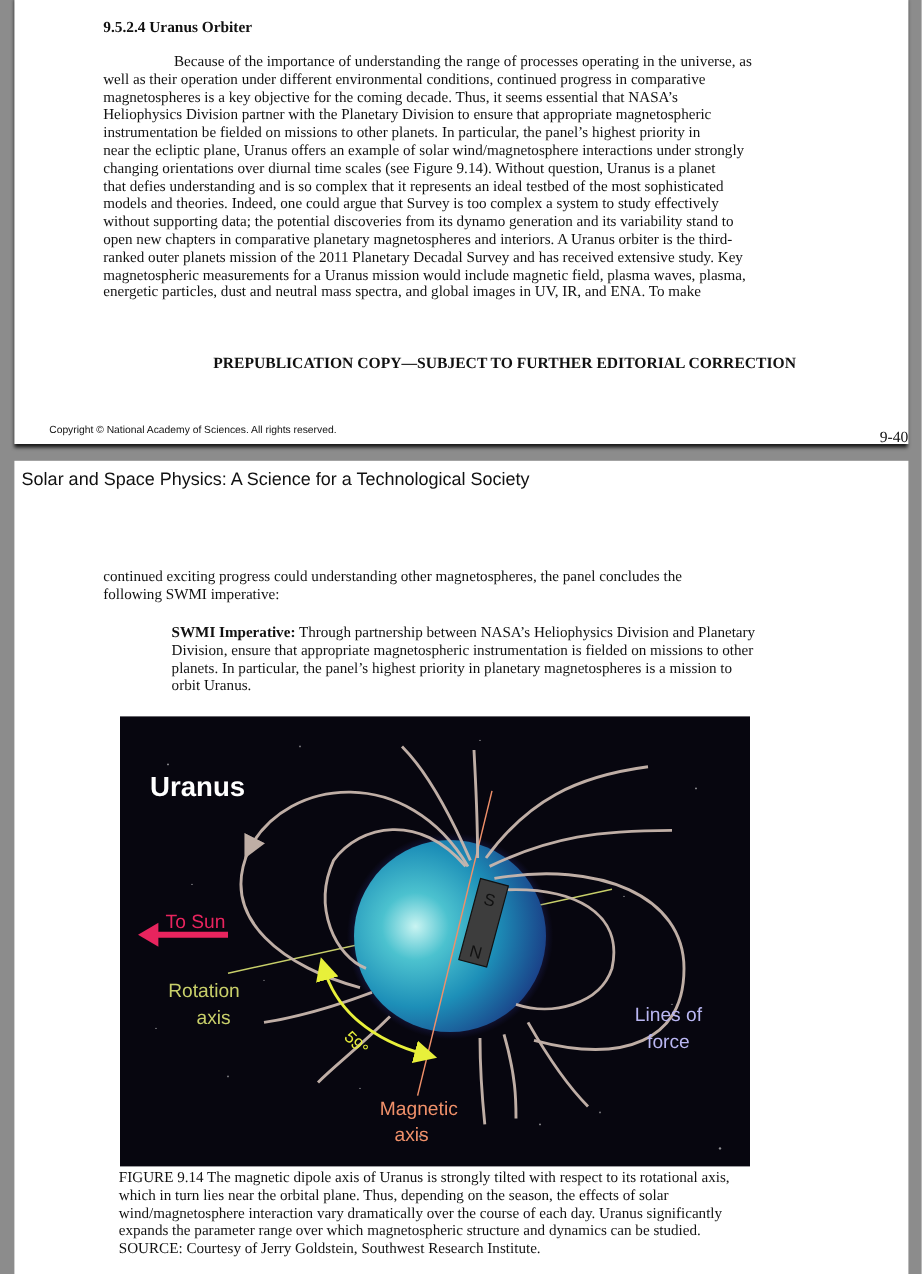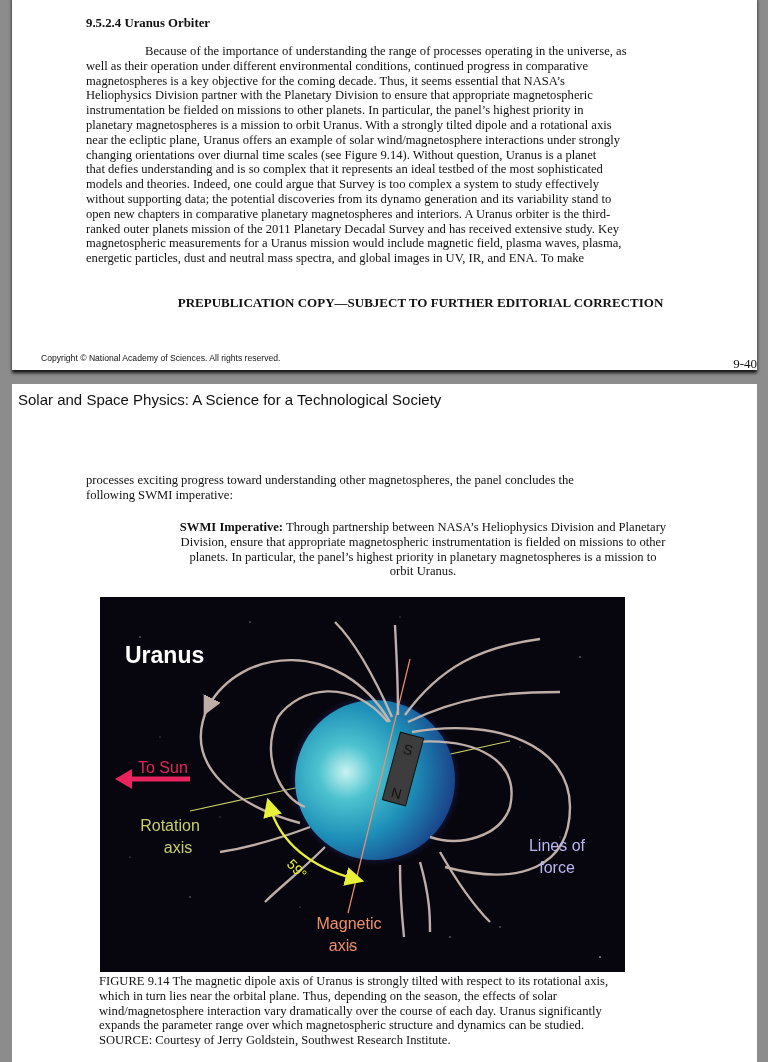--- a/index.html
+++ b/index.html
@@ -16,56 +16,55 @@
   .serif { font-family: "Liberation Serif", serif; font-size: 12.6px; line-height: 14.8px; }
   .sans { font-family: "Liberation Sans", sans-serif; }
   .heading { position: absolute; left: 74px; top: 20px; font-weight: bold; font-size: 12.8px; }
   .para { position: absolute; left: 74px; width: 600px; text-align: left; }
   .para .line { display: block; white-space: nowrap; }
   .indent { padding-left: 59px; }
   .prepub { position: absolute; left: 0; width: 745px; top: 300px; text-align: center; font-weight: bold; font-size: 13px; padding-left: 36px; }
   .pagenum { position: absolute; left: 0; width: 745px; top: 315px; text-align: right; font-size: 13px; margin-top: 46px; }
   .copyright { position: absolute; left: 0; width: 745px; top: 357px; font-size: 8.6px; margin-left: 29px; }
   .running { position: absolute; left: 6px; top: 7px; font-size: 15px; }
-  .imperative { position: absolute; left: 131px; top: 136px; width: 560px; text-align: center; }
+  .imperative { position: absolute; left: 131px; top: 136px; width: 560px; }
   .figure { position: absolute; left: 88px; top: 213px; width: 525px; height: 375px; background: #07060f; overflow: hidden; }
   .caption { position: absolute; left: 87px; top: 590px; width: 600px; }
 </style>
 </head>
 <body>
 
 <div class="page" id="page1">
   <div class="heading serif">9.5.2.4  Uranus Orbiter</div>
   <div class="para serif" style="top:48px">
     <span class="line indent">Because of the importance of understanding the range of processes operating in the universe, as</span>
     <span class="line">well as their operation under different environmental conditions, continued progress in comparative</span>
     <span class="line">magnetospheres is a key objective for the coming decade.  Thus, it seems essential that NASA’s</span>
     <span class="line">Heliophysics Division partner with the Planetary Division to ensure that appropriate magnetospheric</span>
     <span class="line">instrumentation be fielded on missions to other planets.  In particular, the panel’s highest priority in</span>
-    <span class="line">planetary magnetospheres is a mission to orbit Uranus. With a strongly tilted dipole and a rotational axis</span>
     <span class="line">near the ecliptic plane, Uranus offers an example of solar wind/magnetosphere interactions under strongly</span>
     <span class="line">changing orientations over diurnal time scales (see Figure 9.14).  Without question, Uranus is a planet</span>
     <span class="line">that defies understanding and is so complex that it represents an ideal testbed of the most sophisticated</span>
     <span class="line">models and theories. Indeed, one could argue that Survey is too complex a system to study effectively</span>
     <span class="line">without supporting data; the potential discoveries from its dynamo generation and its variability stand to</span>
     <span class="line">open new chapters in comparative planetary magnetospheres and interiors. A Uranus orbiter is the third-</span>
     <span class="line">ranked outer planets mission of the 2011 Planetary Decadal Survey and has received extensive study. Key</span>
     <span class="line">magnetospheric measurements for a Uranus mission would include magnetic field, plasma waves, plasma,</span>
     <span class="line">energetic particles, dust and neutral mass spectra, and global images in UV, IR, and ENA.  To make</span>
   </div>
   <div class="prepub serif">PREPUBLICATION COPY—SUBJECT TO FURTHER EDITORIAL CORRECTION</div>
   <div class="pagenum serif">9-40</div>
   <div class="copyright sans">Copyright © National Academy of Sciences. All rights reserved.</div>
 </div>
 
 <div class="page" id="page2">
   <div class="running sans">Solar and Space Physics:  A Science for a Technological Society</div>
 
   <div class="para serif" style="top:89px">
-    <span class="line">processes exciting progress toward understanding other magnetospheres, the panel concludes the</span>
+    <span class="line">continued exciting progress could understanding other magnetospheres, the panel concludes the</span>
     <span class="line">following SWMI imperative:</span>
   </div>
 
   <div class="imperative serif">
     <span class="line" style="display:block;white-space:nowrap">
       <b>SWMI Imperative:</b><span> Through partnership between NASA’s Heliophysics Division and Planetary</span>
     </span>
     <span class="line" style="display:block;white-space:nowrap">Division, ensure that appropriate magnetospheric instrumentation is fielded on missions to other</span>
     <span class="line" style="display:block;white-space:nowrap">planets.  In particular, the panel’s highest priority in planetary magnetospheres is a mission to</span>
     <span class="line" style="display:block;white-space:nowrap">orbit Uranus.</span>

